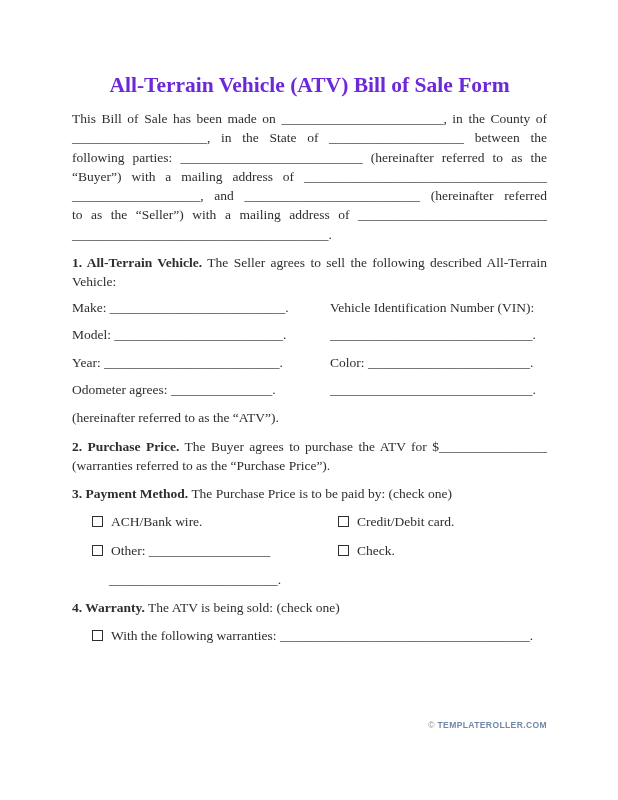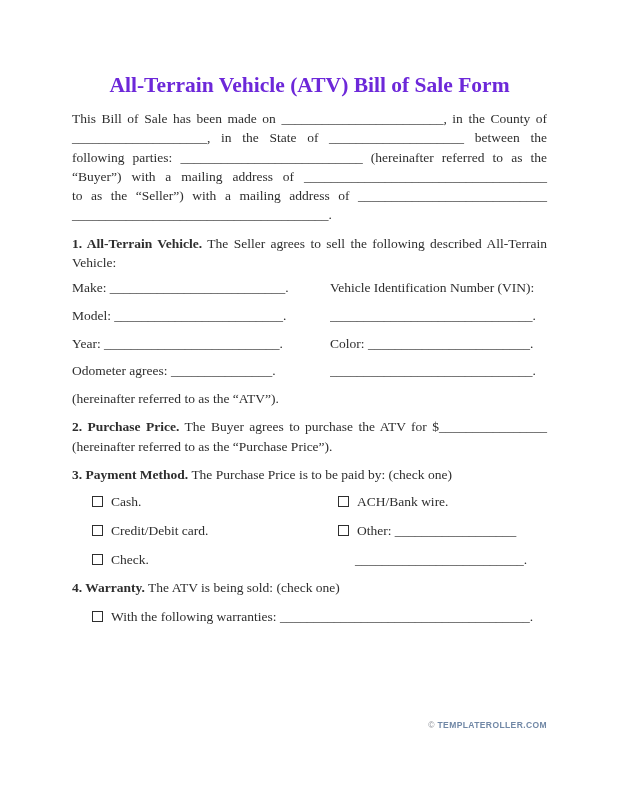--- a/index.html
+++ b/index.html
@@ -105,20 +105,21 @@
 
 <div class="page">
 
   <h1 class="title">All-Terrain Vehicle (ATV) Bill of Sale Form</h1>
 
   <div class="intro body-text">
     <div class="jline">This Bill of Sale has been made on ________________________, in the County of</div>
     <div class="jline">____________________, in the State of ____________________ between the</div>
     <div class="jline">following parties: ___________________________ (hereinafter referred to as the</div>
     <div class="jline">“Buyer”) with a mailing address of ____________________________________</div>
+    <div class="jline">___________________, and __________________________ (hereinafter referred</div>
     <div class="jline">to as the “Seller”) with a mailing address of ____________________________</div>
     <div class="lline">______________________________________.</div>
   </div>
 
   <div class="sec1 body-text">
     <div class="jline"><span class="bold">1. All-Terrain Vehicle.</span> <span>The Seller agrees to sell the following described All-Terrain</span></div>
     <div class="lline">Vehicle:</div>
   </div>
 
   <div class="fields">
@@ -129,29 +130,28 @@
     <div class="fcell">Year: __________________________.</div>
     <div class="fcell">Color: ________________________.</div>
     <div class="fcell">Odometer agrees: _______________.</div>
     <div class="fcell">______________________________.</div>
     <div class="fcell">(hereinafter referred to as the “ATV”).</div>
     <div class="fcell"></div>
   </div>
 
   <div class="sec2 body-text">
     <div class="jline"><span class="bold">2. Purchase Price.</span> <span>The Buyer agrees to purchase the ATV for $________________</span></div>
-    <div class="lline">(hereinafter referred to as the “Purchase Price”).</div>
+    <div class="lline">(warranties referred to as the “Purchase Price”).</div>
   </div>
 
   <div class="sec3 body-text">
     <div class="lline"><span class="bold">3. Payment Method.</span> <span>The Purchase Price is to be paid by: (check one)</span></div>
   </div>
 
   <div class="pay">
-    <div class="pcell"><span class="cb"></span><span>Cash.</span></div>
     <div class="pcell"><span class="cb"></span><span>ACH/Bank wire.</span></div>
     <div class="pcell"><span class="cb"></span><span>Credit/Debit card.</span></div>
     <div class="pcell"><span class="cb"></span><span>Other: __________________</span></div>
     <div class="pcell"><span class="cb"></span><span>Check.</span></div>
     <div class="pcell cont">_________________________.</div>
   </div>
 
   <div class="sec4 body-text">
     <div class="lline"><span class="bold">4. Warranty.</span> <span>The ATV is being sold: (check one)</span></div>
   </div>

